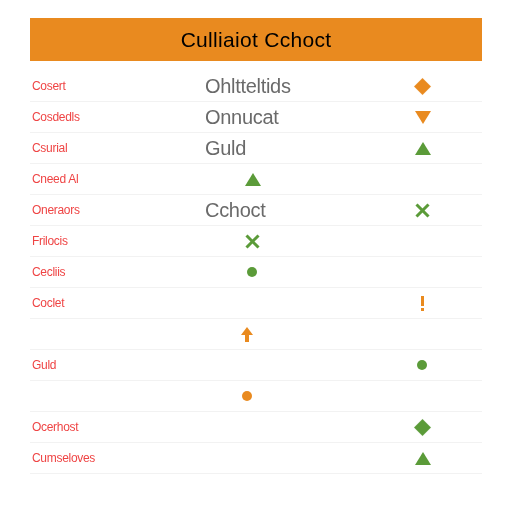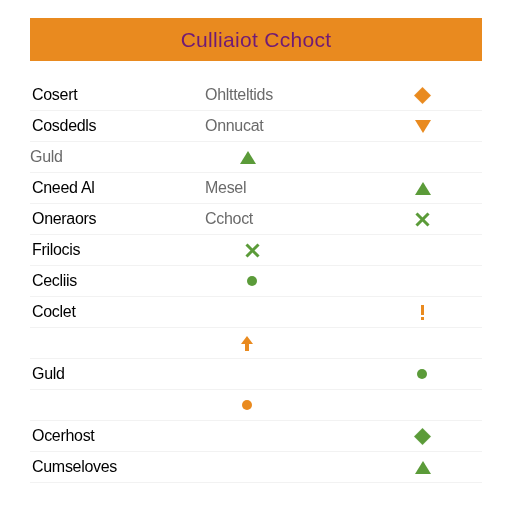--- a/index.html
+++ b/index.html
@@ -6,50 +6,50 @@
   body {
     width: 512px;
     height: 512px;
     background: #ffffff;
     font-family: -apple-system, Arial, sans-serif;
     padding: 18px 30px 10px 30px;
     overflow: hidden;
   }
   .header {
     background: #e98a1f;
-    color: #701a75;
+    color: #000000;
     text-align: center;
     font-size: 21px;
     font-weight: 500;
     padding: 10px 0 9px 0;
     letter-spacing: 0.3px;
     filter: blur(0.5px);
-    margin-bottom: 19px;
+    margin-bottom: 10px;
   }
   .table {
     width: 100%;
   }
   .row {
     display: flex;
     align-items: center;
     height: 31px;
     border-bottom: 1px solid #f2f2f2;
   }
   .cell-a {
     flex: 0 0 175px;
-    color: #000000;
-    font-size: 16px;
+    color: #ef4444;
+    font-size: 12px;
     filter: blur(0.6px);
     letter-spacing: -0.3px;
     padding-left: 2px;
   }
   .cell-b {
     flex: 0 0 170px;
     color: #6a6a6a;
-    font-size: 16px;
+    font-size: 20px;
     filter: blur(0.6px);
     letter-spacing: -0.3px;
   }
   .cell-c {
     flex: 1;
     display: flex;
     justify-content: flex-start;
     padding-left: 40px;
   }
   .ic {
@@ -114,28 +114,28 @@
       </div>
     </div>
     <div class="row">
       <div class="cell-a">Cosdedls</div>
       <div class="cell-b">Onnucat</div>
       <div class="cell-c">
         <span class="ic ic-tri-down-orange"></span>
       </div>
     </div>
     <div class="row">
+      <div class="cell-a">Csurial</div>
       <div class="cell-b">Guld</div>
       <div class="cell-c">
         <span class="ic ic-tri-up-green"></span>
       </div>
     </div>
     <div class="row">
       <div class="cell-a">Cneed Al</div>
-      <div class="cell-b">Mesel</div>
       <div class="cell-c">
         <span class="ic ic-tri-up-green"></span>
       </div>
     </div>
     <div class="row">
       <div class="cell-a">Oneraors</div>
       <div class="cell-b">Cchoct</div>
       <div class="cell-c">
         <span class="ic ic-x-green"></span>
       </div>

